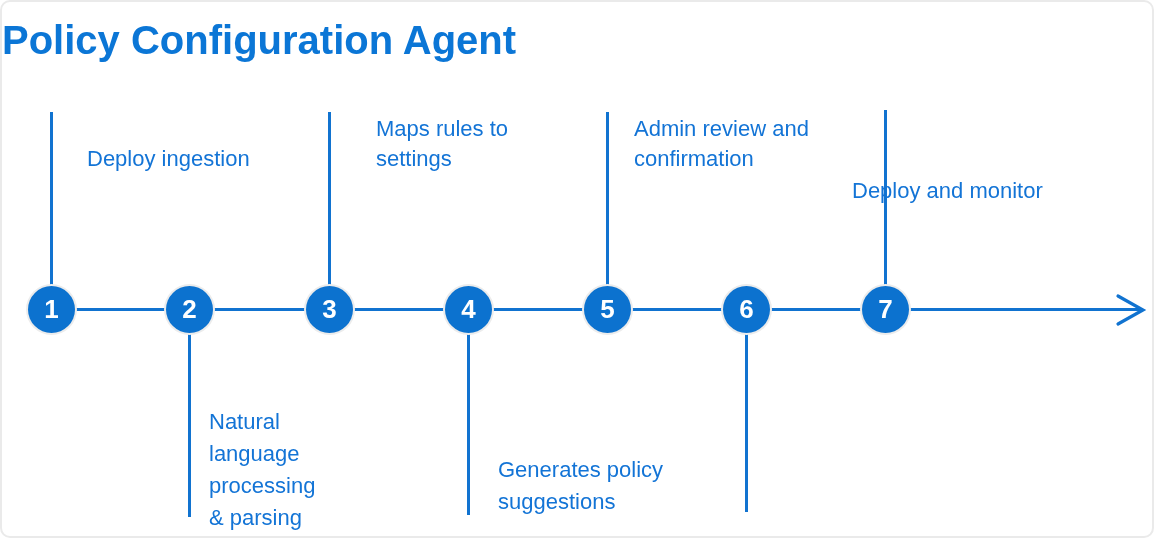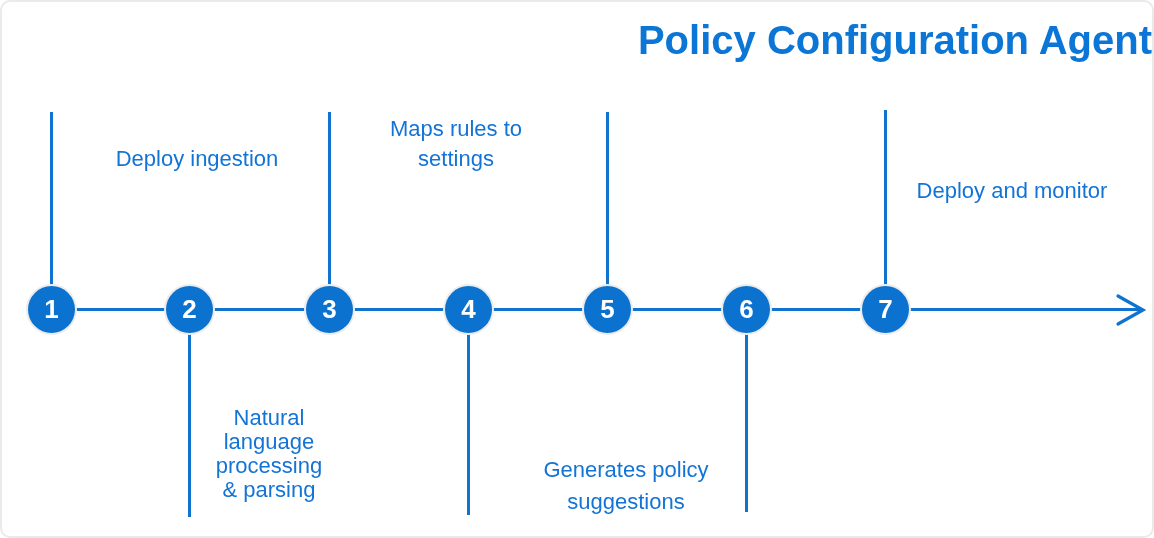--- a/index.html
+++ b/index.html
@@ -16,21 +16,21 @@
     position:relative;
     width:1154px;height:538px;
     background:#ffffff;
     border:2px solid var(--border);
     border-radius:10px;
     overflow:hidden;
   }
   .title{
     position:absolute;
     left:0;top:16px;width:100%;
-    text-align:right;
+    text-align:left;
     font-size:40px;font-weight:700;
     color:var(--title);
     letter-spacing:0px;
   }
   .hline{
     position:absolute;
     left:50px;top:306px;
     width:1088px;height:3px;
     background:var(--line);
   }
@@ -52,44 +52,43 @@
     color:#ffffff;
     display:flex;align-items:center;justify-content:center;
     font-size:26px;font-weight:600;
     box-shadow:0 0 0 2px #ececec;
   }
   .step-label{
     position:absolute;
     color:var(--label);
     font-size:22px;
     line-height:30px;
-    text-align:center;
   }
   
   .v1{left:48px;top:110px;height:197px;}
   .v2{left:186px;top:307px;height:208px;}
   .v3{left:326px;top:110px;height:197px;}
   .v4{left:465px;top:307px;height:206px;}
   .v5{left:604px;top:110px;height:197px;}
   .v6{left:743px;top:307px;height:203px;}
   .v7{left:882px;top:108px;height:199px;}
   .c1{left:26px;top:284px;}
   .c2{left:164px;top:284px;}
   .c3{left:304px;top:284px;}
   .c4{left:443px;top:284px;}
   .c5{left:582px;top:284px;}
   .c6{left:721px;top:284px;}
   .c7{left:860px;top:284px;}
   .l1{left:85px;top:142px;width:220px;}
-  .l2{left:207px;top:404px;width:120px;line-height:24px;}
+  .l2{left:207px;top:404px;width:120px;line-height:32px;}
   .l3{left:374px;top:112px;width:160px;}
-  .l4{left:524px;top:452px;width:200px;line-height:32px;}
+  .l4{left:496px;top:452px;width:200px;line-height:32px;}
   .l5{left:632px;top:112px;width:210px;}
   .l6{left:756px;top:471px;width:230px;}
-  .l7{left:890px;top:174px;width:240px;}
+  .l7{left:850px;top:174px;width:240px;}
 </style>
 </head>
 <body>
 
 <div class="canvas">
 
   <div class="title">Policy Configuration Agent</div>
 
   <div class="hline"></div>
   <svg class="arrowhead" viewBox="0 0 34 34">
@@ -117,20 +116,21 @@
   <div class="vline v4"></div>
   <div class="circle c4">
       <span>4</span>
     </div>
   <div class="step-label l4">Generates policy suggestions</div>
 
   <div class="vline v5"></div>
   <div class="circle c5">
       <span>5</span>
     </div>
+  <div class="step-label l5">Admin review and confirmation</div>
 
   <div class="vline v6"></div>
   <div class="circle c6">
       <span>6</span>
     </div>
 
   <div class="vline v7"></div>
   <div class="circle c7">
       <span>7</span>
     </div>

